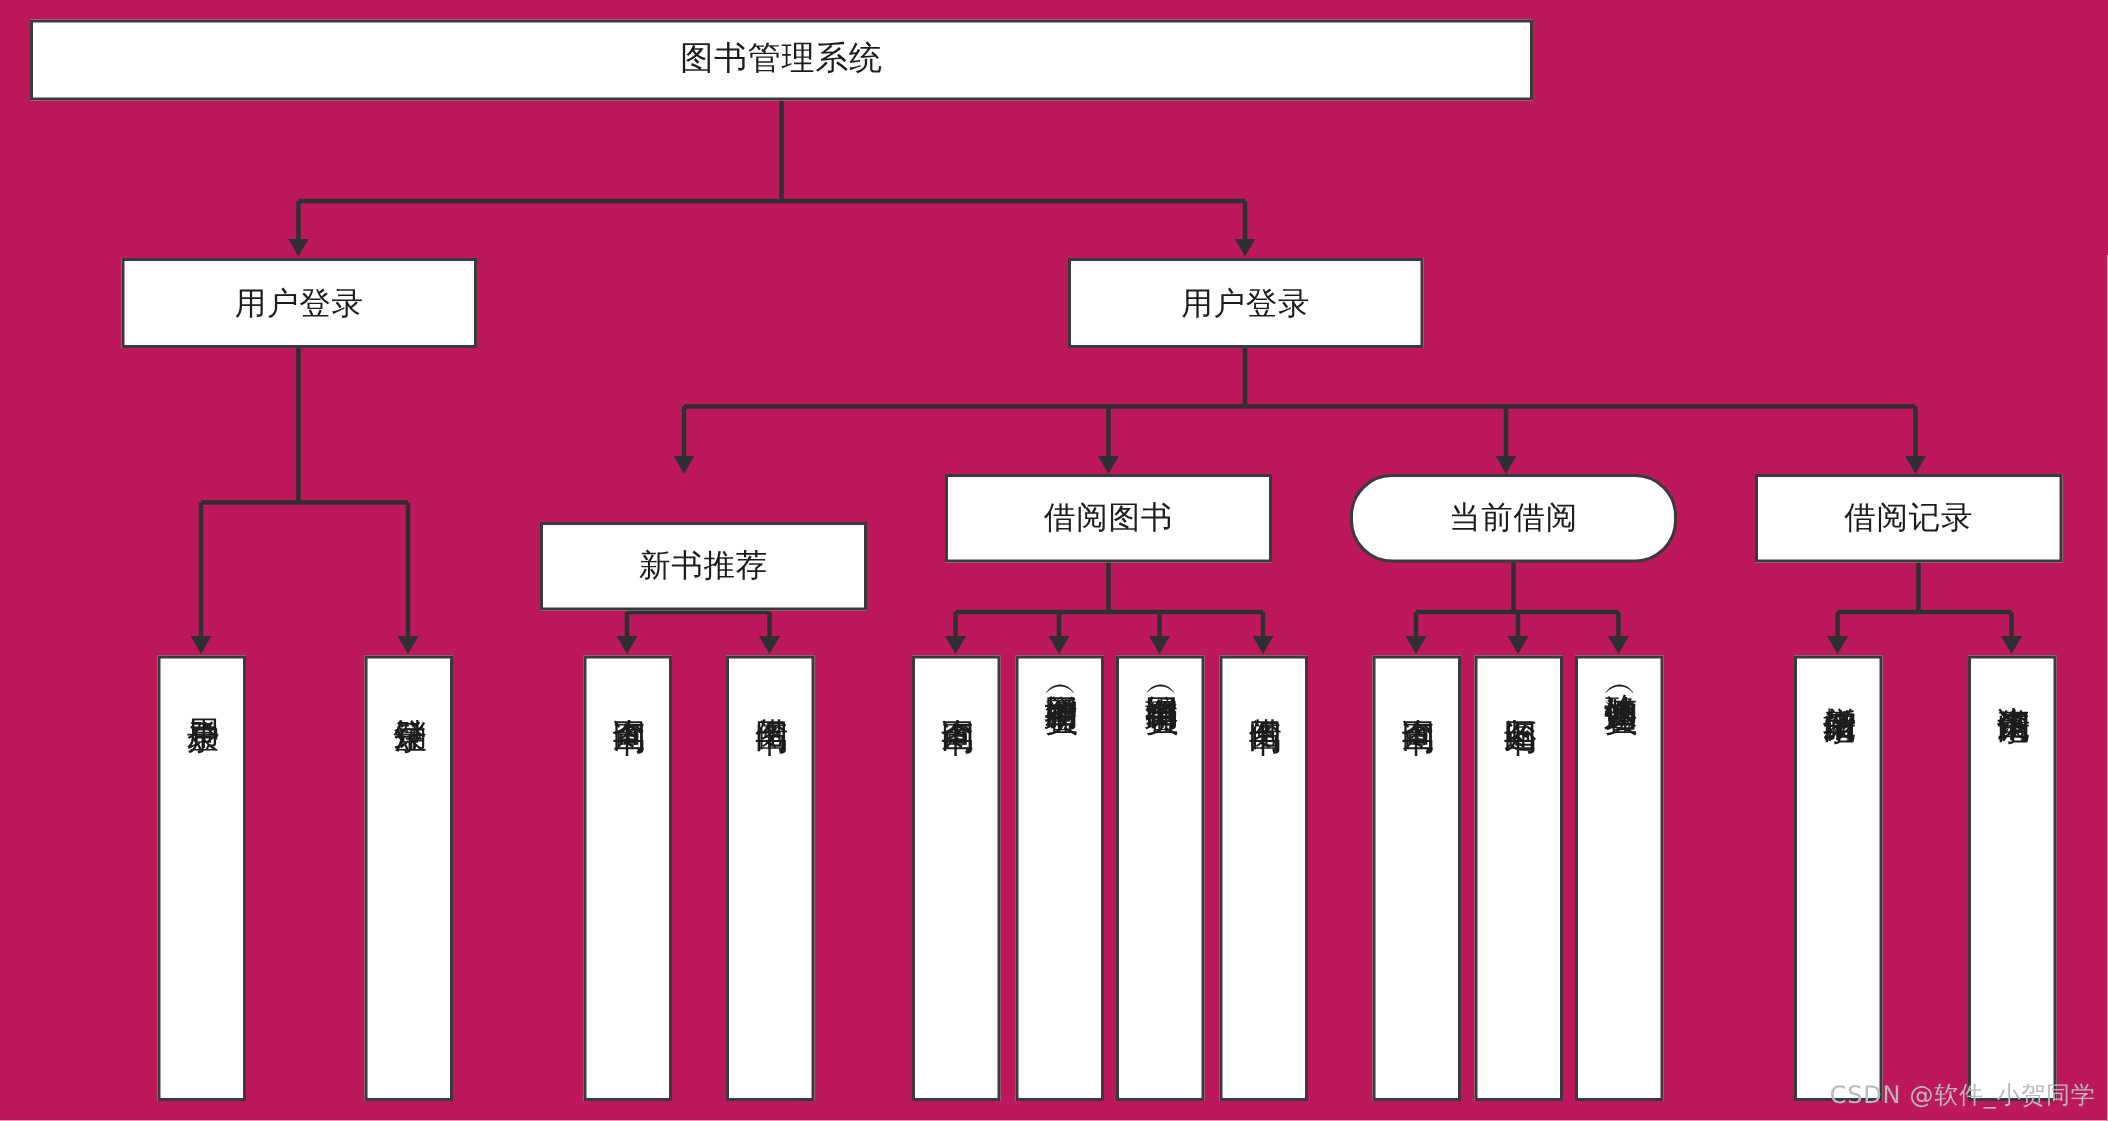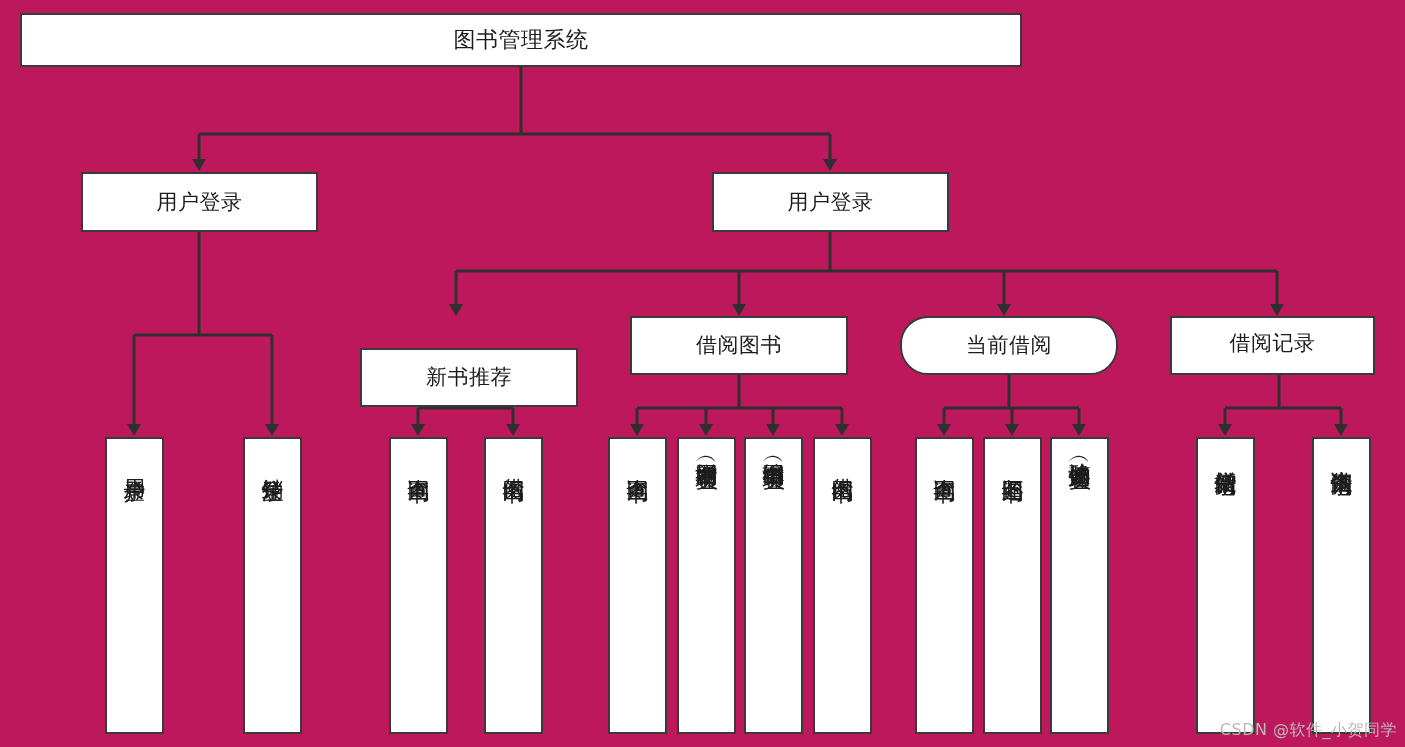--- a/index.html
+++ b/index.html
@@ -145,21 +145,21 @@
   </div>
 
   <div class="node horizontal" style="left:630px; top:316px; width:218px; height:59px;">
     <span class="label">借阅图书</span>
   </div>
 
   <div class="node horizontal" style="left:900px; top:316px; width:218px; height:59px;border-radius:28px;">
     <span class="label">当前借阅</span>
   </div>
 
-  <div class="node horizontal" style="left:1170px; top:316px; width:205px; height:59px;font-family:Liberation Mono, monospace;">
+  <div class="node horizontal" style="left:1170px; top:316px; width:205px; height:59px;">
     <span class="label">借阅记录</span>
   </div>
 
   <div class="node vertical" style="left:105px; top:437px; width:59px; height:297px;">
     <span class="label">用户登录</span>
   </div>
 
   <div class="node vertical" style="left:243px; top:437px; width:59px; height:297px;">
     <span class="label">注销登录</span>
   </div>

